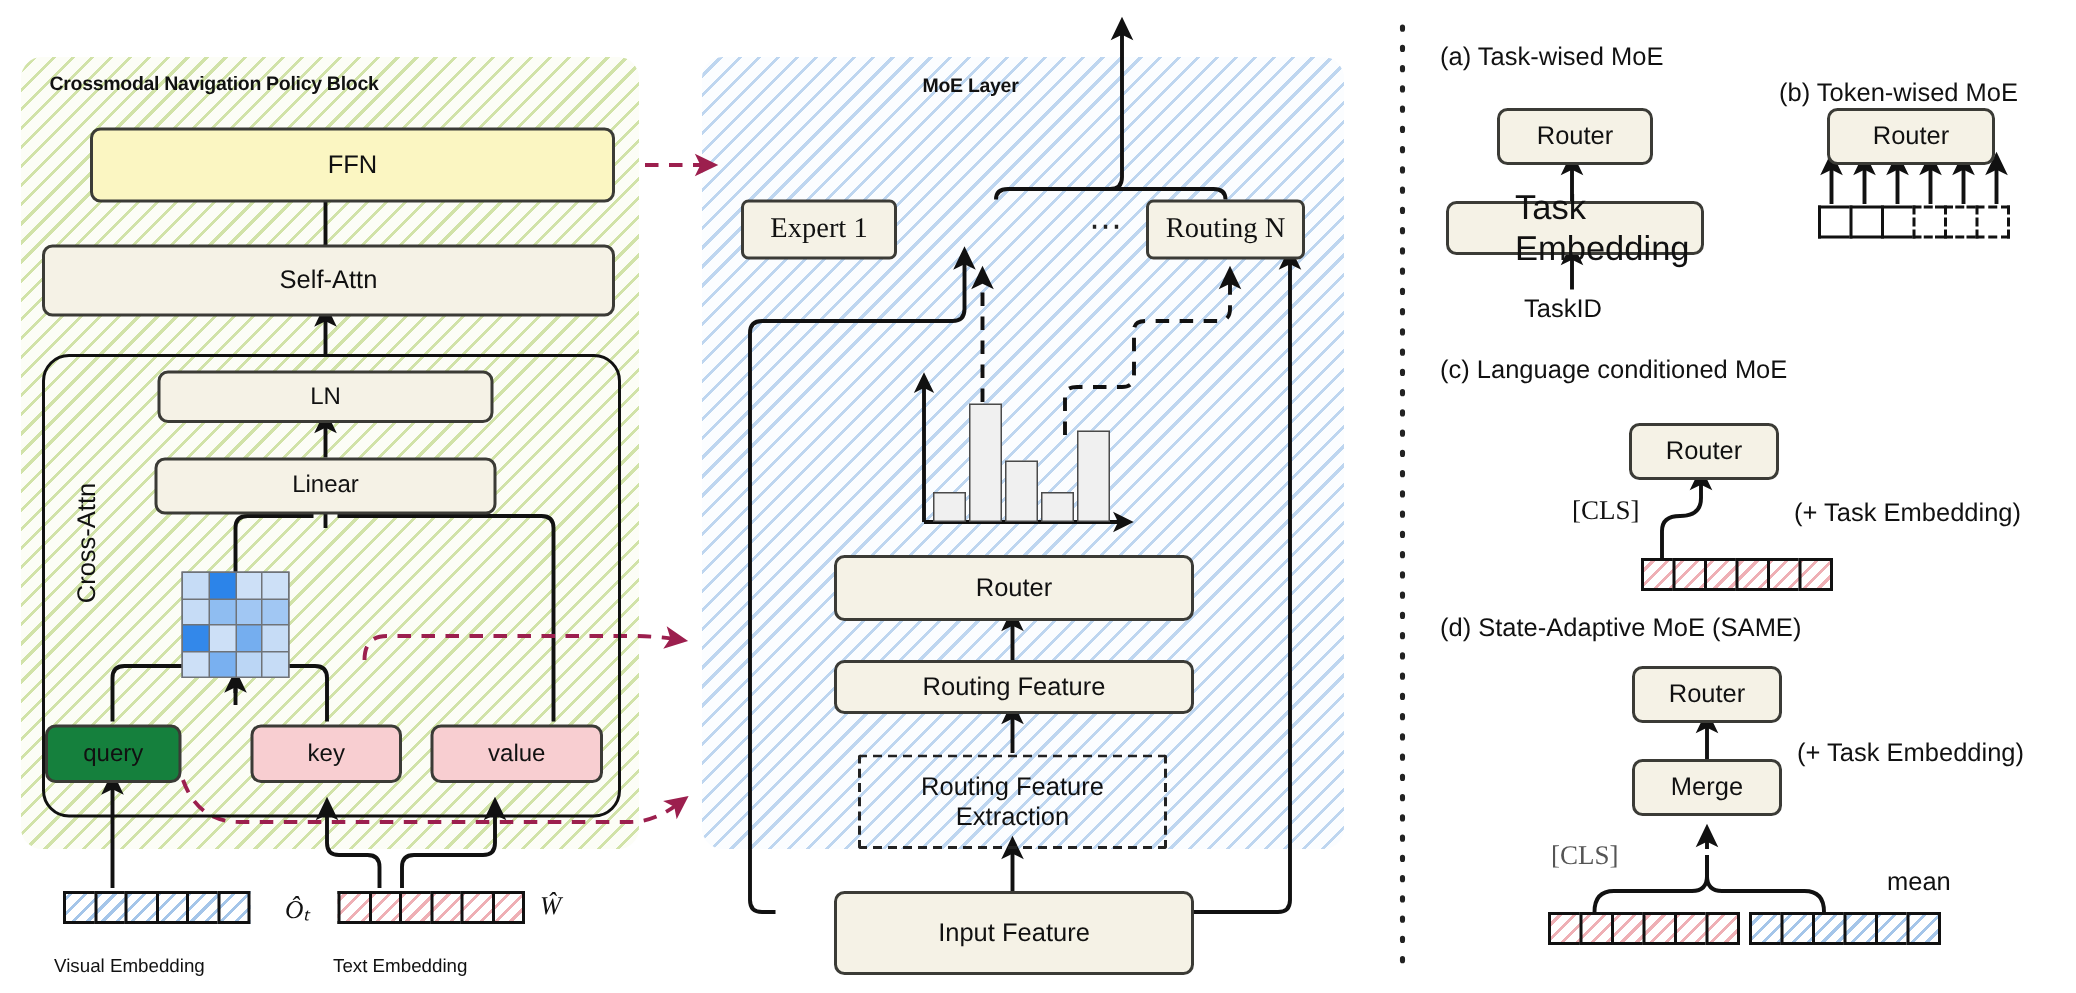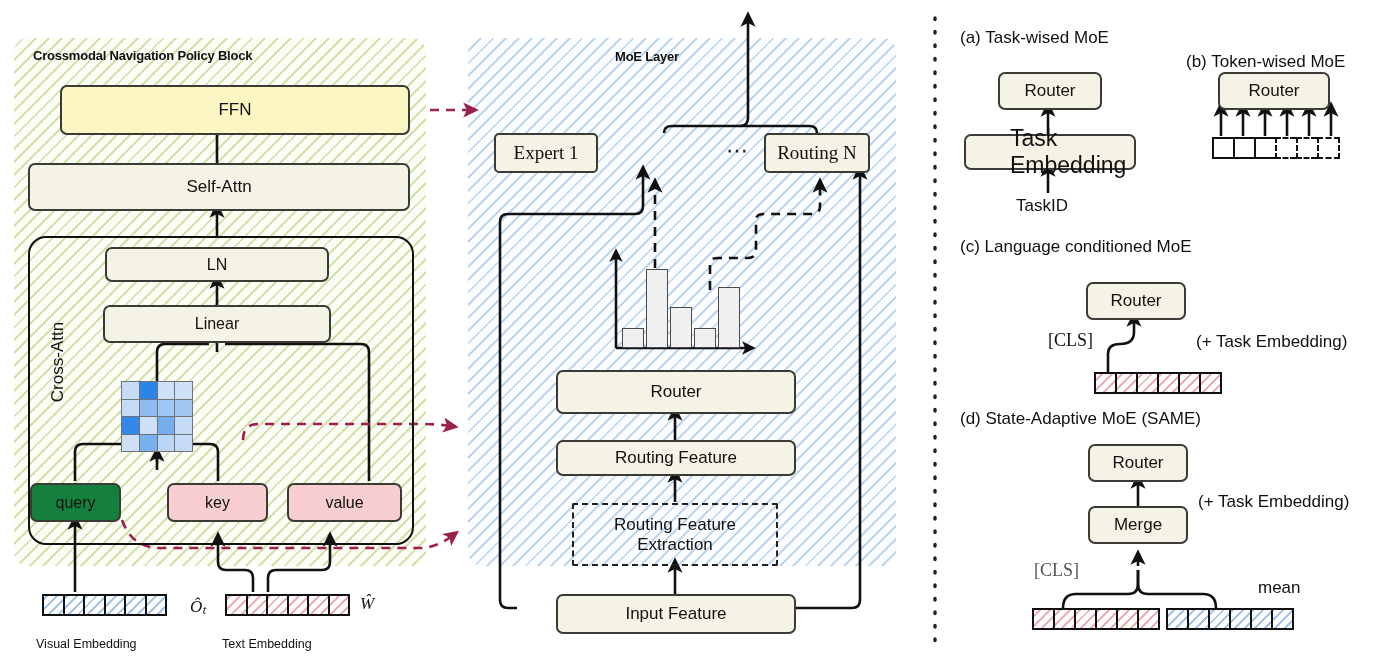--- a/index.html
+++ b/index.html
@@ -254,21 +254,21 @@
   <div class="box beige" style="left:556px;top:370px;width:240px;height:44px;font-size:17px;">
     <span>Router</span>
   </div>
   <div class="box beige" style="left:556px;top:440px;width:240px;height:36px;font-size:17px;">
     <span>Routing Feature</span>
   </div>
   <div class="box dashed" style="left:572px;top:503px;width:206px;height:63px;font-size:17px;flex-direction:column;line-height:1.15;">
     <span>Routing Feature</span>
     <span>Extraction</span>
   </div>
-  <div class="box beige" style="left:556px;top:594px;width:240px;height:40px;font-size:17px;">
+  <div class="box beige" style="left:556px;top:594px;width:240px;height:56px;font-size:17px;">
     <span>Input Feature</span>
   </div>
 
   <div class="lbl sectitle" style="left:960px;top:28px;">(a) Task-wised MoE</div>
   <div class="box beige" style="left:998px;top:72px;width:104px;height:38px;font-size:17px;">
     <span>Router</span>
   </div>
   <div class="box beige" style="left:964px;top:134px;width:172px;height:36px;font-size:23px;padding-left:44px;">
     <span>Task Embedding</span>
   </div>

